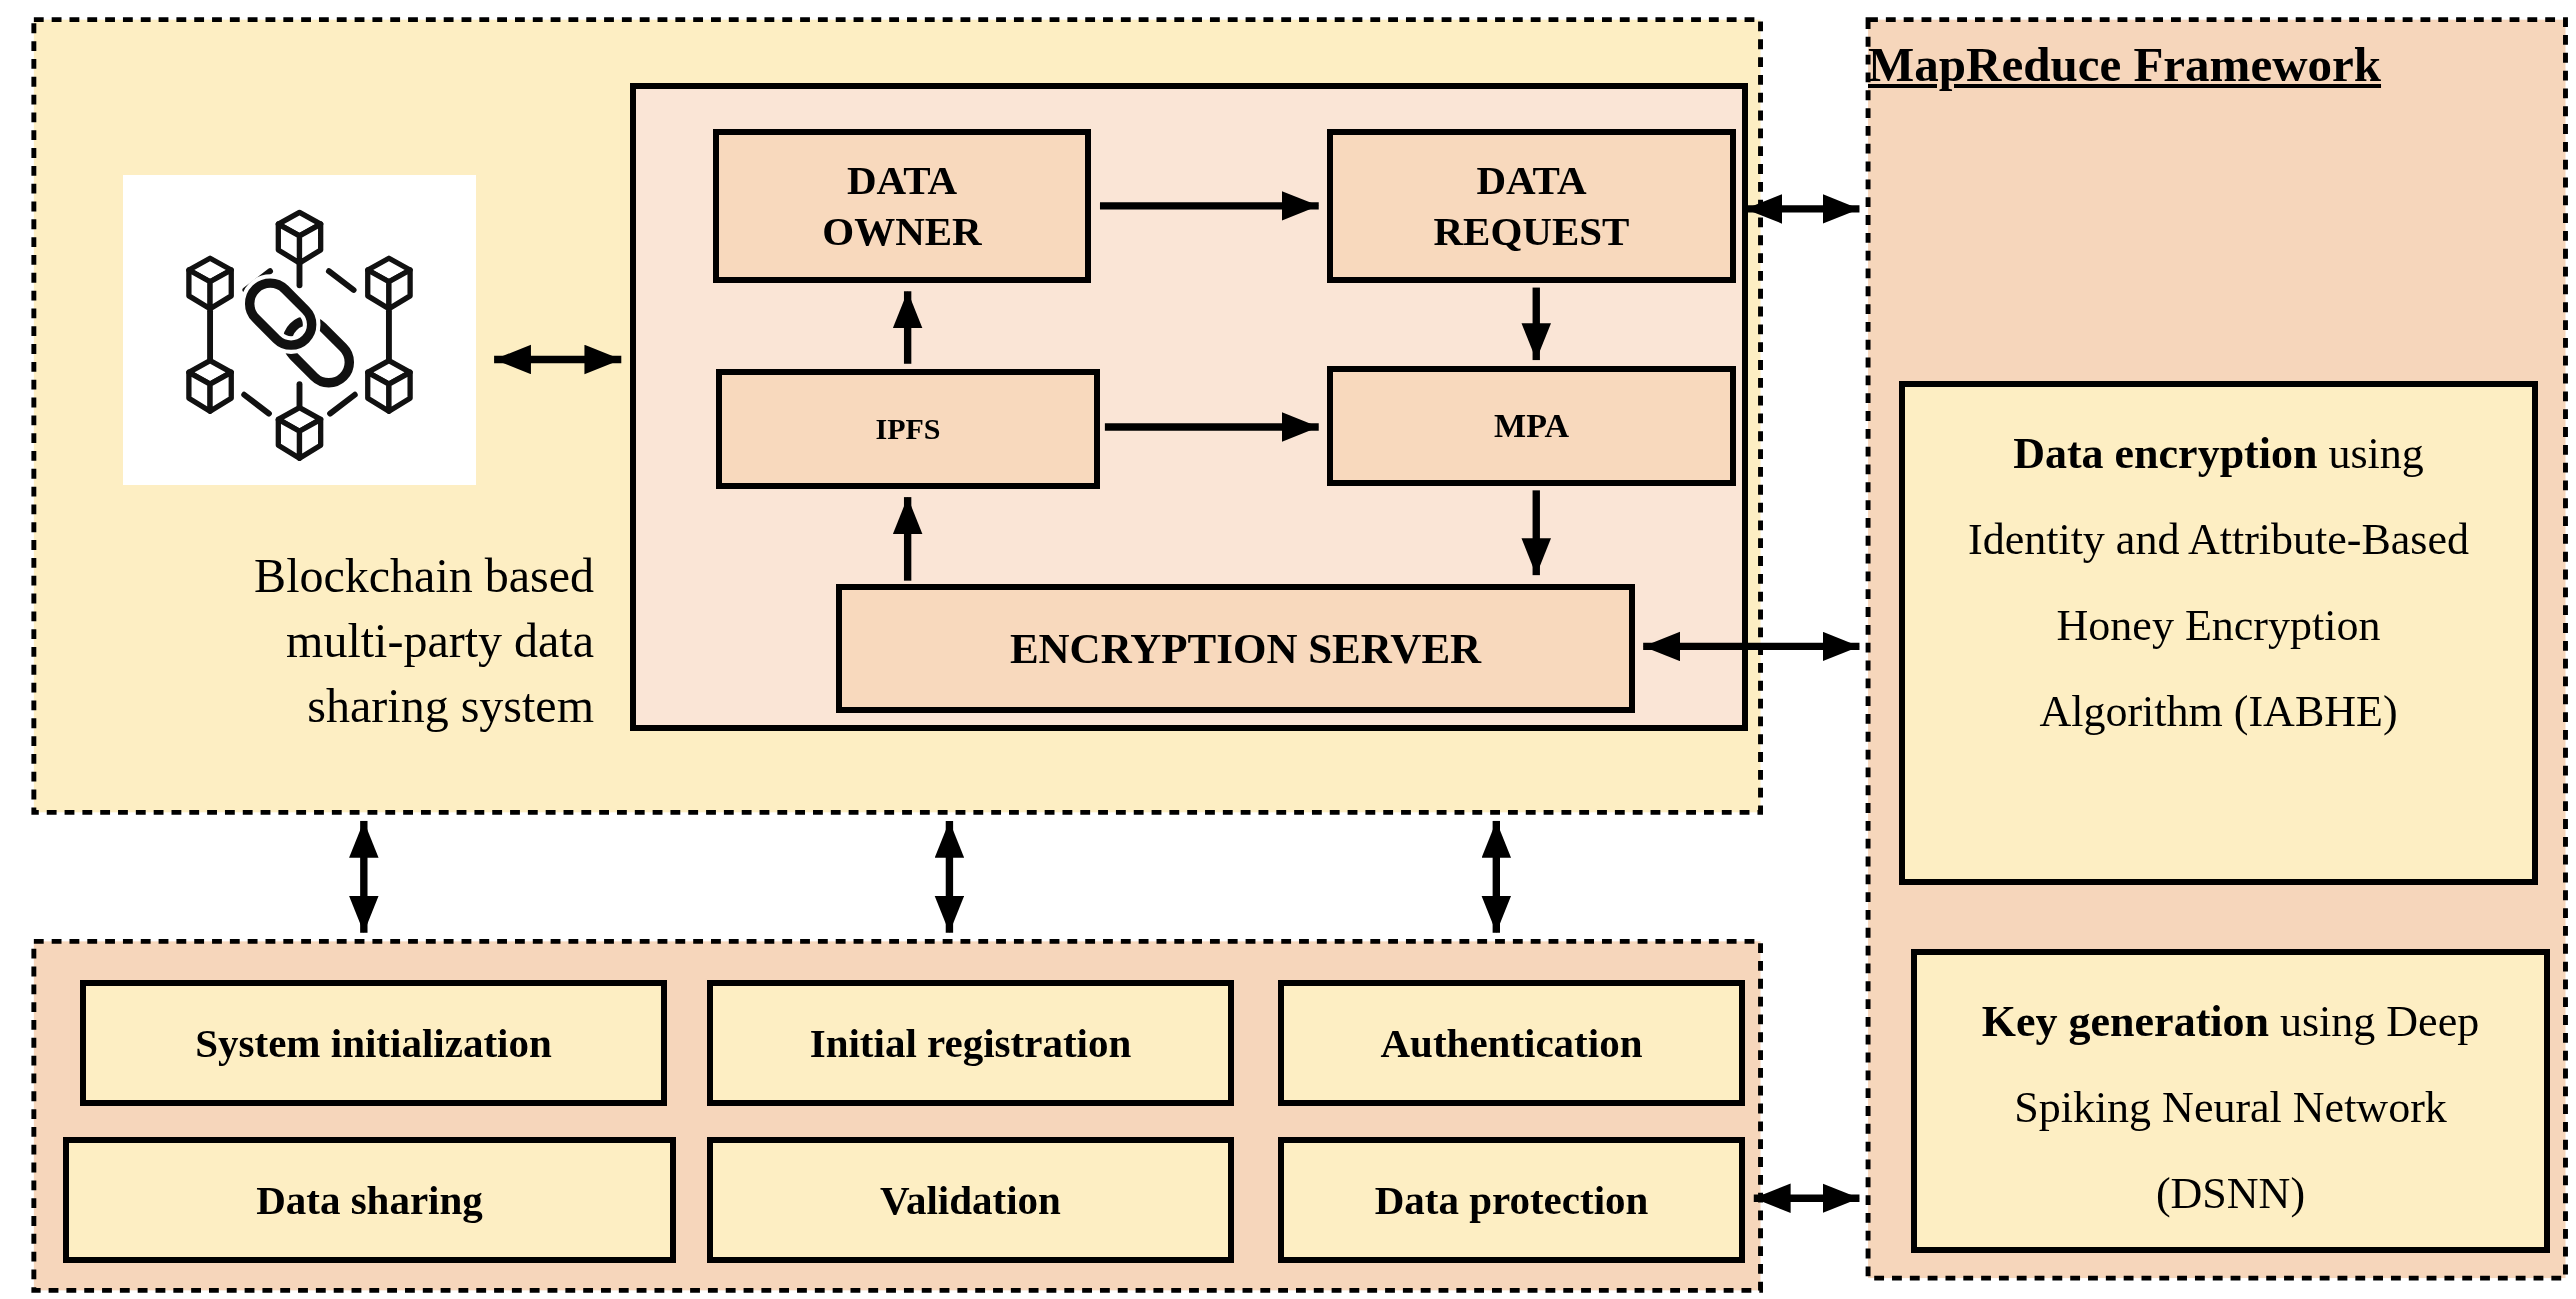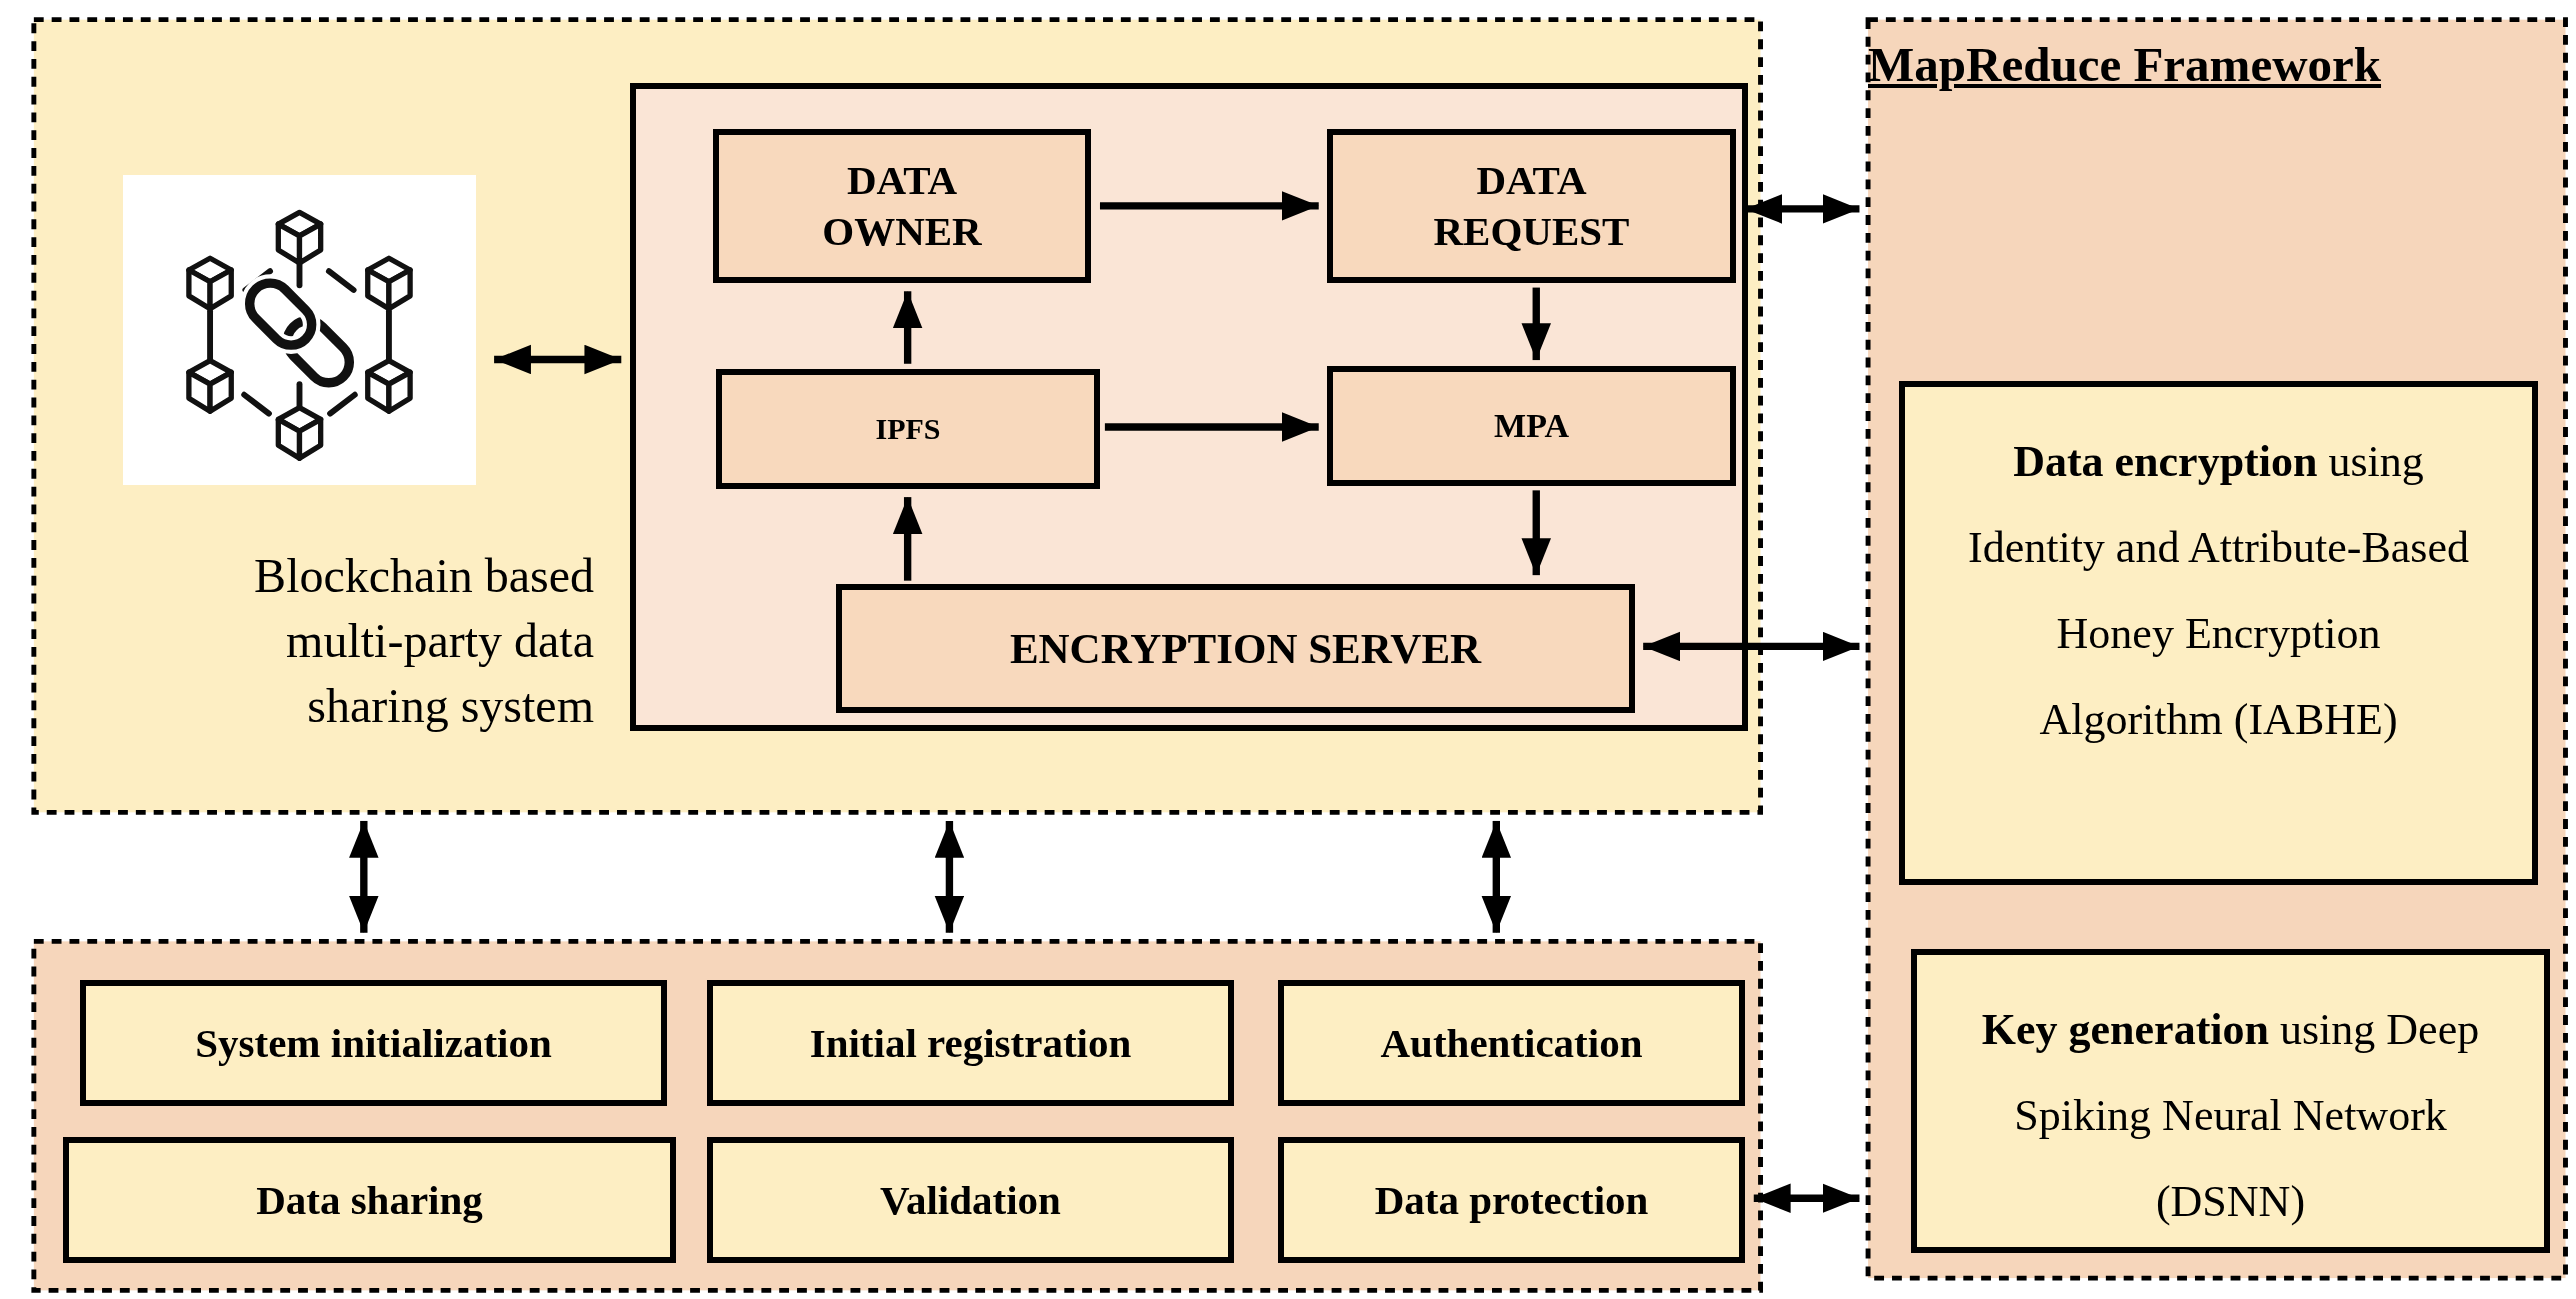--- a/index.html
+++ b/index.html
@@ -22,21 +22,21 @@
   #inner-panel{position:absolute;left:630px;top:83px;width:1118px;height:648px;
                background:var(--inner-pink);border:6.1px solid var(--line);z-index:1;}
   #icon-box{position:absolute;left:123px;top:175px;width:353px;height:310px;
             background:#ffffff;z-index:2;}
   #caption{position:absolute;left:53px;top:543px;width:541px;text-align:right;
            font-size:48px;line-height:65px;white-space:pre-line;z-index:2;}
   #mr-title{position:absolute;left:1868px;top:36px;width:697px;text-align:left;
             font-size:49px;font-weight:bold;text-decoration:underline;z-index:2;}
   .mrbox{position:absolute;left:1899px;width:639px;background:var(--yellow);
          border:6.1px solid var(--line);text-align:center;font-size:44px;
-         line-height:86px;z-index:2;padding-top:32px;}
+         line-height:86px;z-index:2;padding-top:24px;}
   #mr-box1{top:381px;height:504px;}
   #mr-box2{top:949px;height:304px;margin-left:12px;}
 </style>
 </head>
 <body>
 
 <div id="canvas">
 
   <svg class="layer" viewBox="0 0 4192 2114" width="2576" height="1299">
     <rect x="55" y="32" width="2810" height="1290" fill="var(--yellow)" stroke="var(--line)" stroke-width="8" stroke-dasharray="16 13"></rect>

